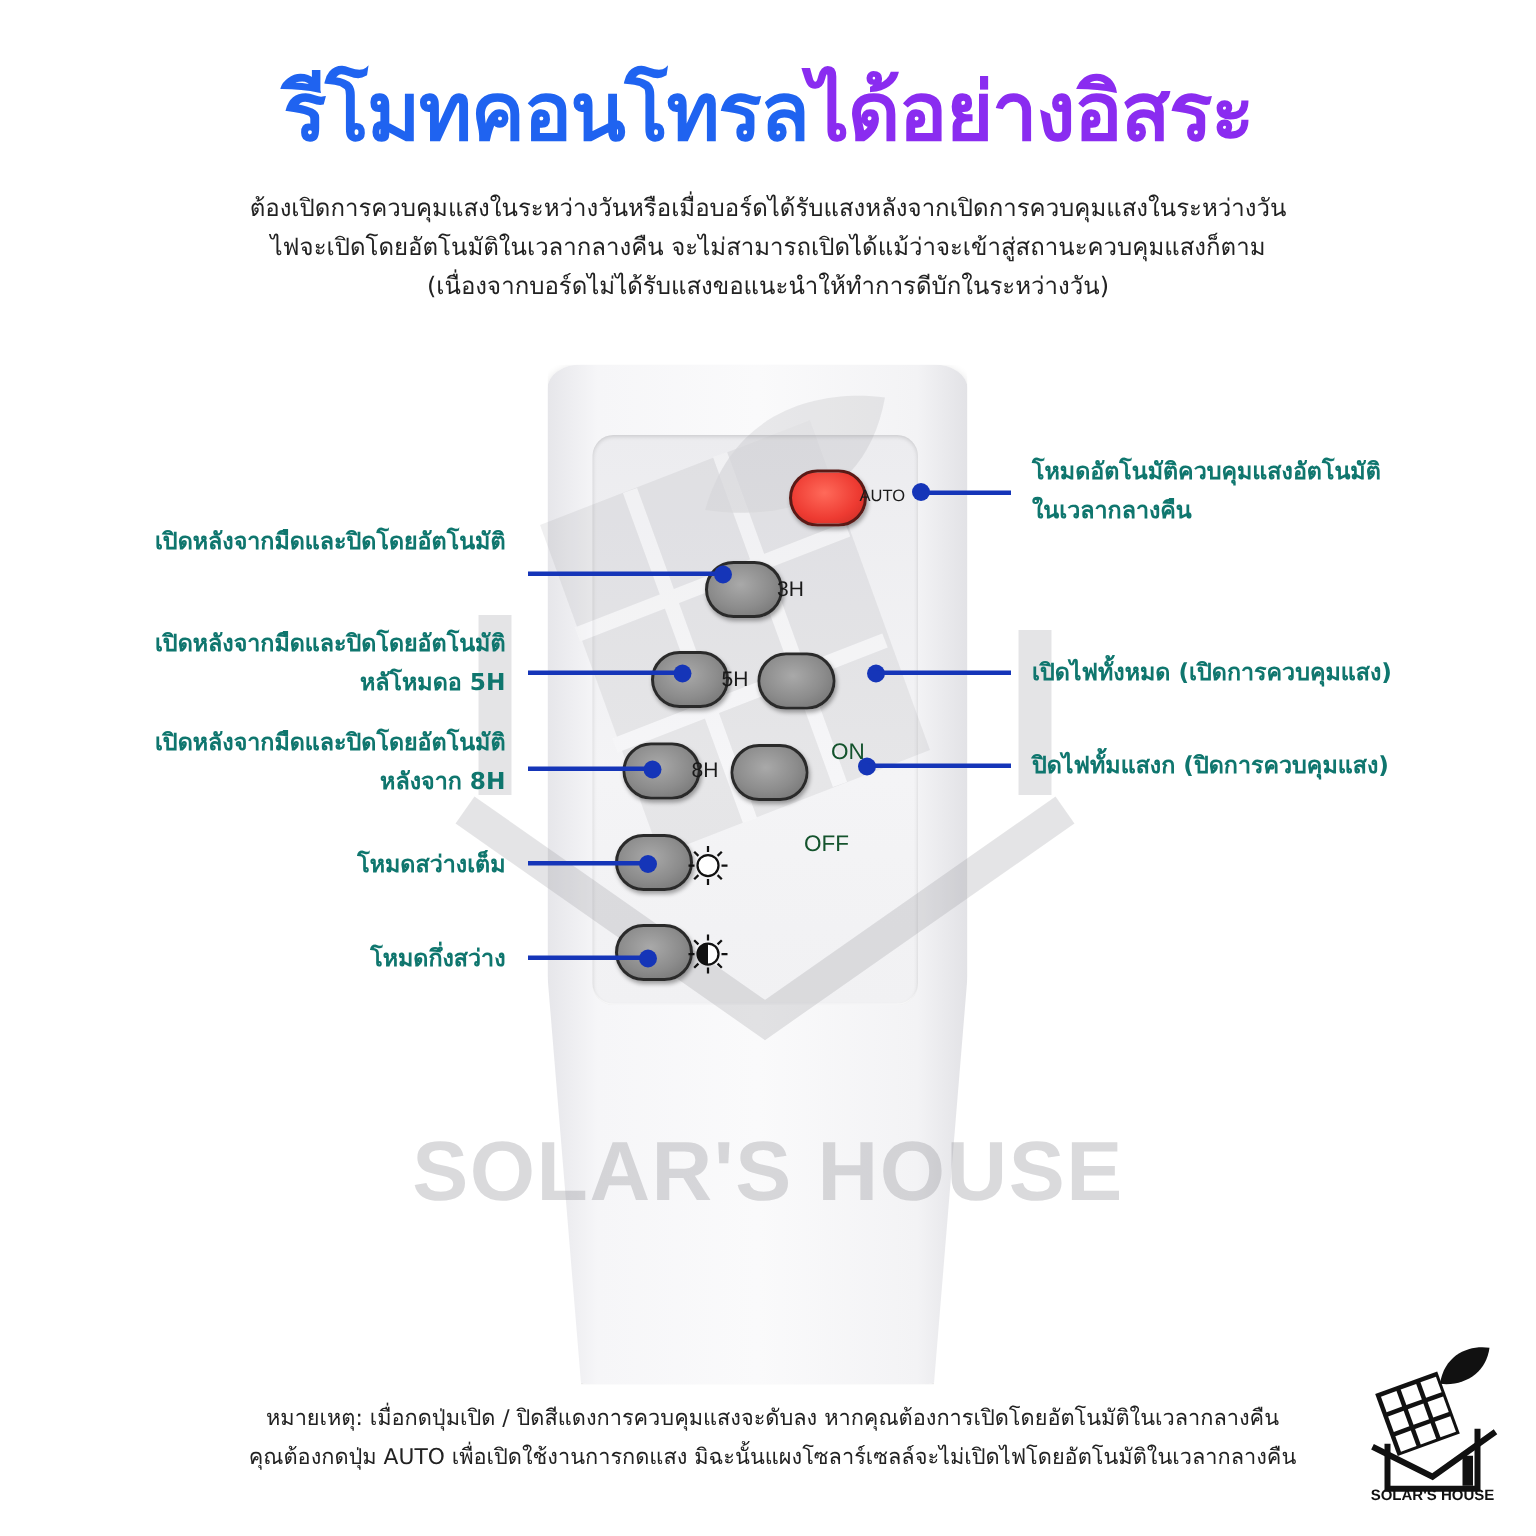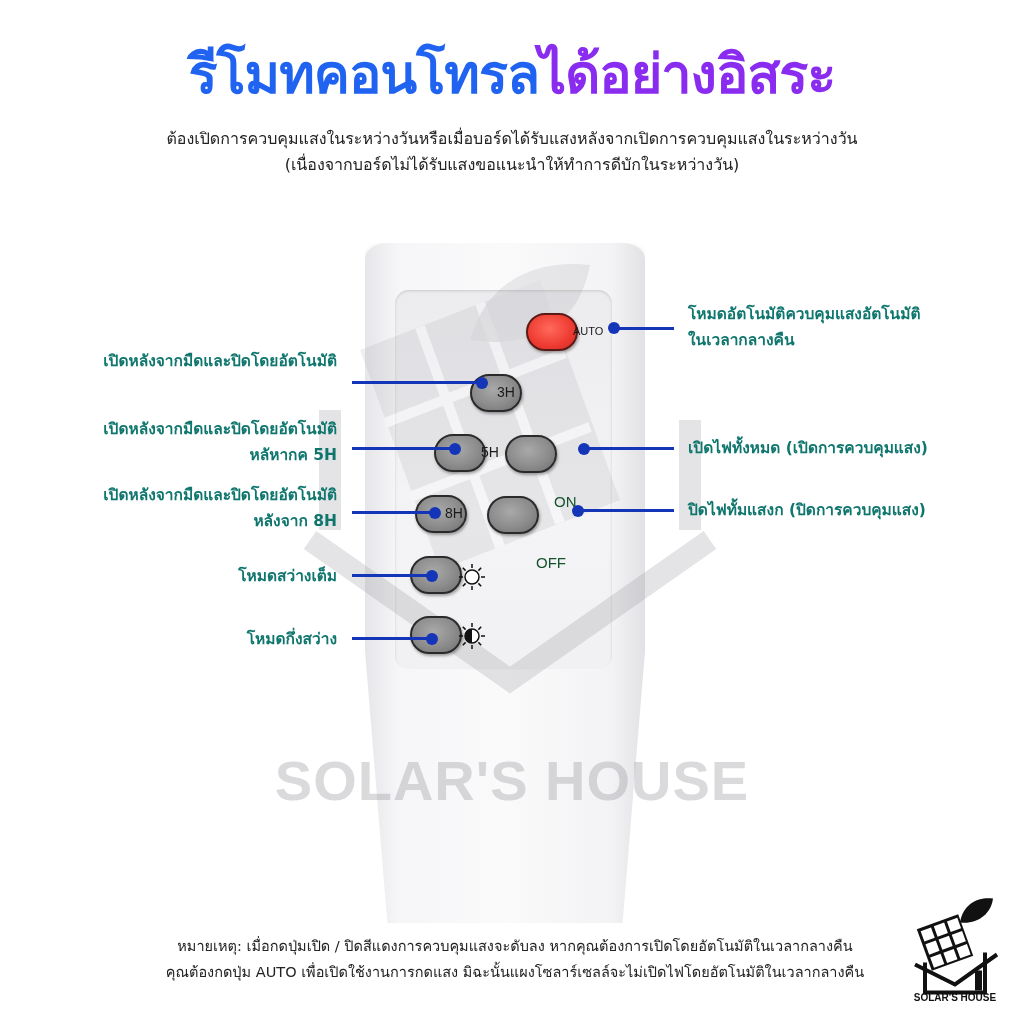--- a/index.html
+++ b/index.html
@@ -80,20 +80,21 @@
 </style>
 </head>
 <body>
 
 <div class="title">
   <span class="t1">รีโมทคอนโทรล</span><span class="t2">ได้อย่างอิสระ</span>
 </div>
 
 <div class="subtitle">
   <div>ต้องเปิดการควบคุมแสงในระหว่างวันหรือเมื่อบอร์ดได้รับแสงหลังจากเปิดการควบคุมแสงในระหว่างวัน</div>
+  <div>ไฟจะเปิดโดยอัตโนมัติในเวลากลางคืน จะไม่สามารถเปิดได้แม้ว่าจะเข้าสู่สถานะควบคุมแสงก็ตาม</div>
   <div>(เนื่องจากบอร์ดไม่ได้รับแสงขอแนะนำให้ทำการดีบักในระหว่างวัน)</div>
 </div>
 
 <div class="remote"></div>
 <div class="remote-face"></div>
 
 <svg class="watermark-house" viewBox="0 0 440 440">
   <g fill="none" stroke="#8a8a90" stroke-width="22">
     <polyline points="20,280 220,420 420,280"></polyline>
     <line x1="40" y1="270" x2="40" y2="150"></line>
@@ -110,29 +111,29 @@
   </g>
   <path d="M180,80 C200,10 260,0 300,5 C290,60 250,90 180,80 Z" fill="#8a8a90" opacity="0.7"></path>
 </svg>
 
 <div class="watermark-text">SOLAR'S HOUSE</div>
 
 <div class="btn red" style="left:526px; top:313px;"></div>
 <div class="blabel small" style="left:573px; top:325px;">AUTO</div>
 
 <div class="btn" style="left:470px; top:374px;"></div>
-<div class="blabel" style="left:497px; top:384px;">3H</div>
+<div class="blabel" style="left:518px; top:384px;">3H</div>
 
 <div class="btn" style="left:434px; top:434px;"></div>
 <div class="blabel" style="left:481px; top:444px;">5H</div>
 <div class="btn" style="left:505px; top:435px;"></div>
 <div class="blabel red" style="left:554px; top:445px;">ON</div>
 
 <div class="btn" style="left:415px; top:495px;"></div>
-<div class="blabel" style="left:445px; top:505px;">8H</div>
+<div class="blabel" style="left:461px; top:505px;">8H</div>
 <div class="btn" style="left:487px; top:496px;"></div>
 <div class="blabel red" style="left:536px; top:506px;">OFF</div>
 
 <div class="btn" style="left:410px; top:556px;"></div>
 <svg style="position:absolute; left:457px; top:562px; width:30px; height:30px;" viewBox="0 0 30 30">
   <circle cx="15" cy="15" r="7" fill="#fff" stroke="#111" stroke-width="1.5"></circle>
   <g stroke="#111" stroke-width="1.5">
     <line x1="15" y1="2" x2="15" y2="6"></line>
       <line x1="15" y1="24" x2="15" y2="28"></line>
     <line x1="2" y1="15" x2="6" y2="15"></line>
@@ -182,21 +183,21 @@
 <div class="line" style="left:584px; top:447px; width:90px;"></div>
 
 <div class="dot" style="left:572px; top:505px;"></div>
 <div class="line" style="left:578px; top:509px; width:96px;"></div>
 
 <div class="ann left" style="right:687px; top:348px;">
   <div>เปิดหลังจากมืดและปิดโดยอัตโนมัติ</div>
 </div>
 <div class="ann left" style="right:687px; top:416px;">
   <div>เปิดหลังจากมืดและปิดโดยอัตโนมัติ</div>
-  <div>หลัหากค 5H</div>
+  <div>หลัโหมดอ 5H</div>
 </div>
 <div class="ann left" style="right:687px; top:482px;">
   <div>เปิดหลังจากมืดและปิดโดยอัตโนมัติ</div>
   <div>หลังจาก 8H</div>
 </div>
 <div class="ann left" style="right:687px; top:563px;">โหมดสว่างเต็ม</div>
 <div class="ann left" style="right:687px; top:626px;">โหมดกึ่งสว่าง</div>
 
 <div class="ann" style="left:688px; top:301px;">
   <div>โหมดอัตโนมัติควบคุมแสงอัตโนมัติ</div>

